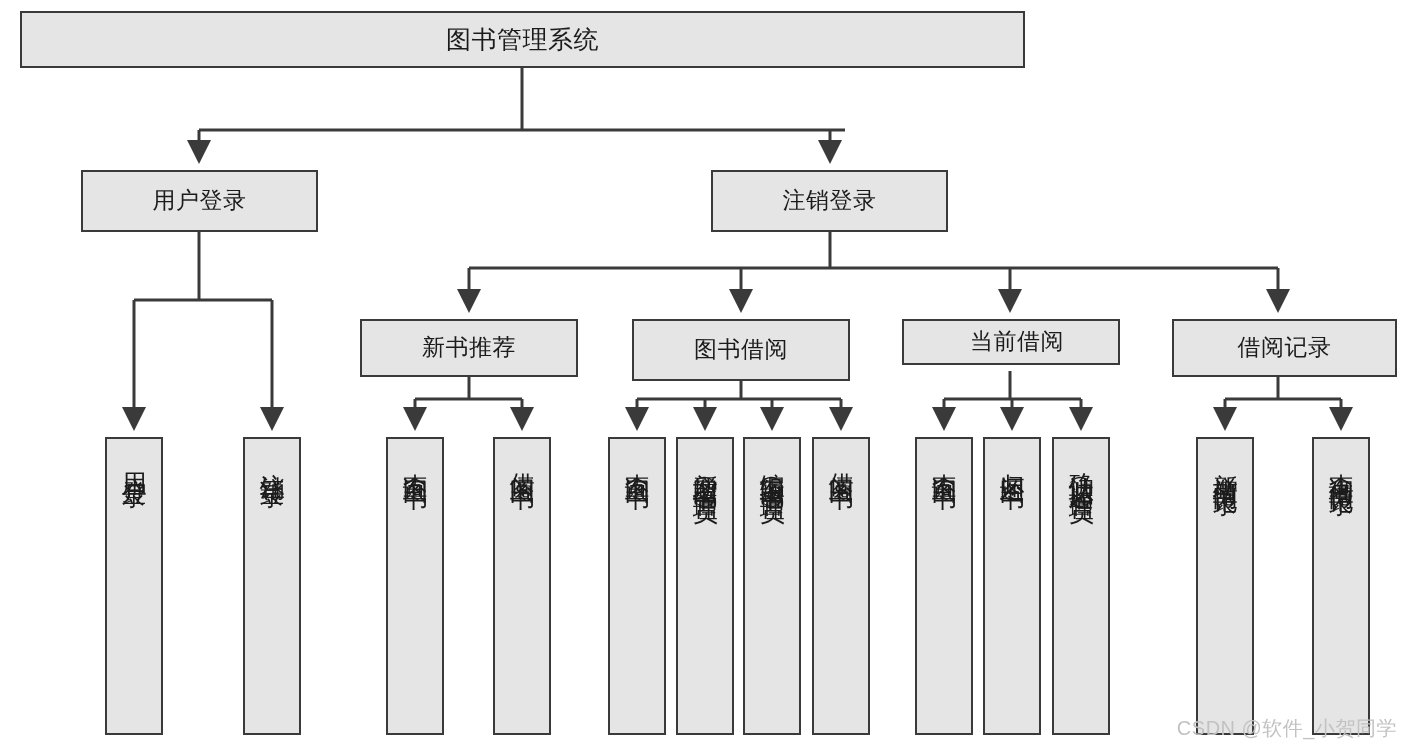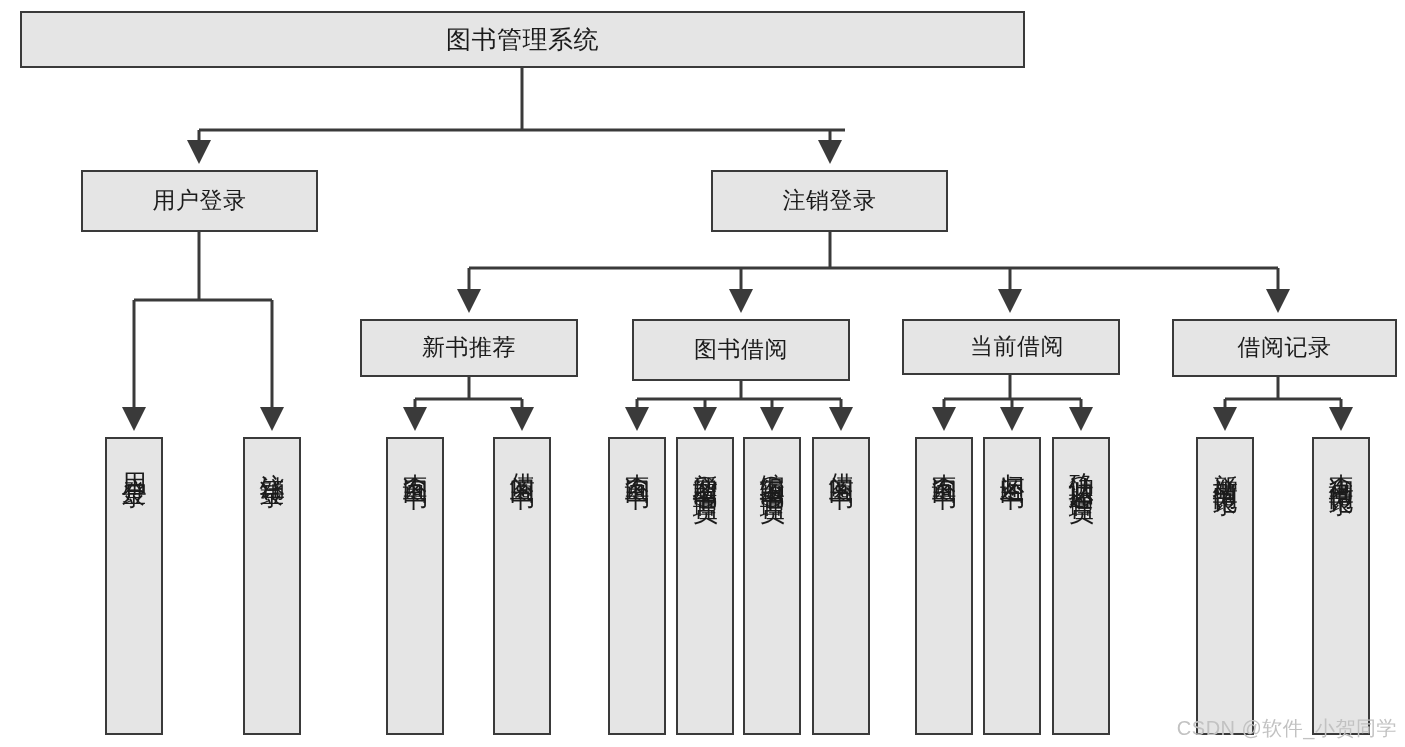--- a/index.html
+++ b/index.html
@@ -132,21 +132,21 @@
   <div class="node horizontal" style="left:711px; top:170px; width:237px; height:62px;">
     <span class="node-label">注销登录</span>
   </div>
 
   <div class="node horizontal" style="left:360px; top:319px; width:218px; height:58px;">
     <span class="node-label">新书推荐</span>
   </div>
   <div class="node horizontal" style="left:632px; top:319px; width:218px; height:62px;">
     <span class="node-label">图书借阅</span>
   </div>
-  <div class="node horizontal" style="left:902px; top:319px; width:218px; height:56px;padding-left:12px;">
+  <div class="node horizontal" style="left:902px; top:319px; width:218px; height:46px;padding-left:12px;">
     <span class="node-label">当前借阅</span>
   </div>
   <div class="node horizontal" style="left:1172px; top:319px; width:225px; height:58px;">
     <span class="node-label">借阅记录</span>
   </div>
 
   <div class="node vertical" style="left:105px; top:437px; width:58px; height:298px;">
     <span class="node-label">用户登录</span>
   </div>
   <div class="node vertical" style="left:243px; top:437px; width:58px; height:298px;">

